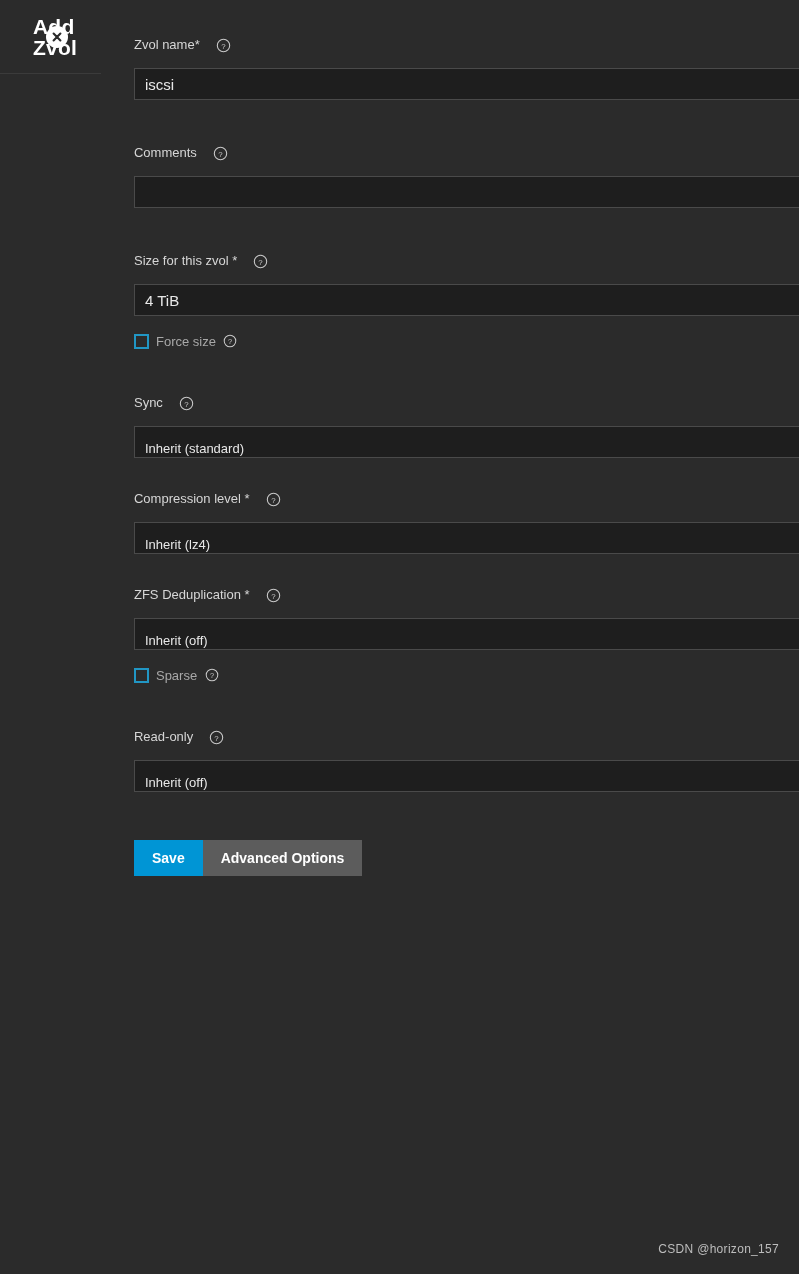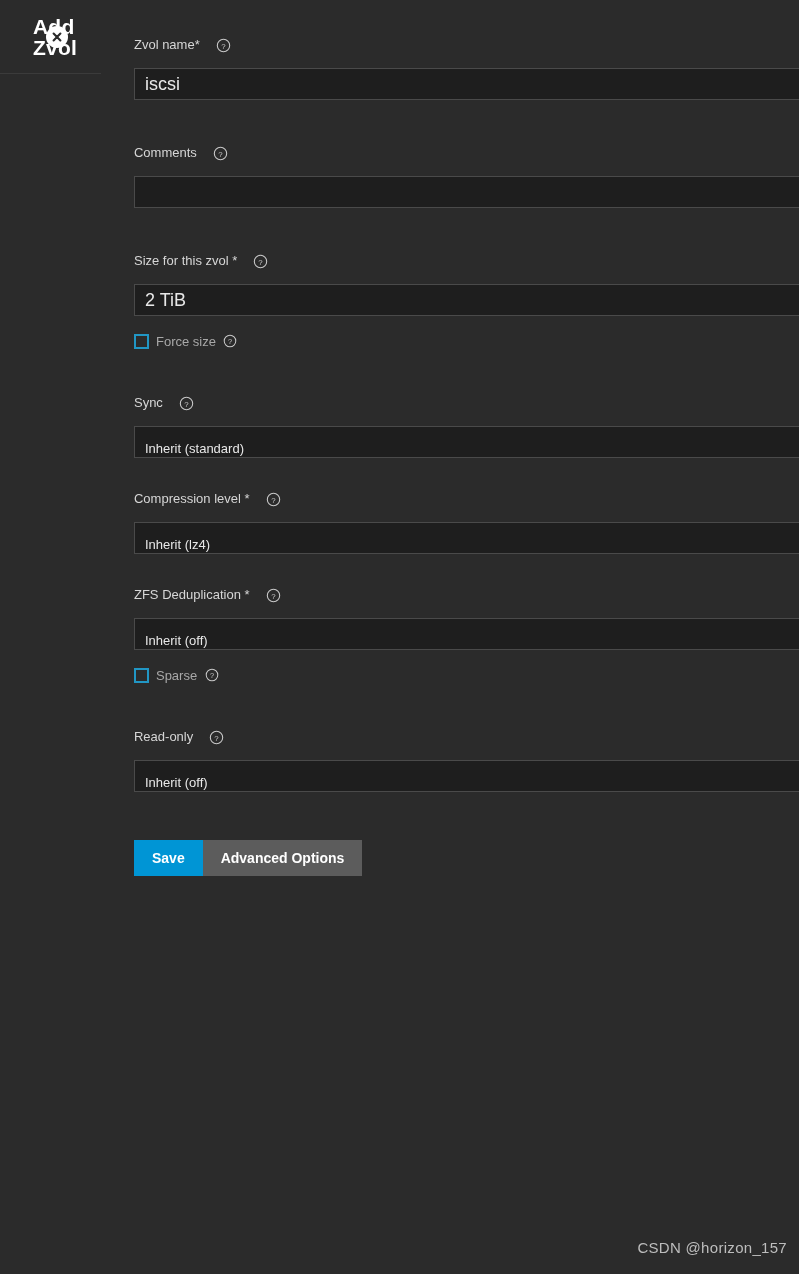--- a/index.html
+++ b/index.html
@@ -97,21 +97,21 @@
     position: relative;
     width: 714px;
     height: 32px;
     background: #1e1e1e;
     border: 1px solid #4a4a4a;
     display: flex;
     align-items: center;
     padding: 0 32px 0 10px;
   }
   .text-input .value {
-    font-size: 18px;
+    font-size: 15px;
     color: #e8e8e8;
     line-height: 1;
     white-space: nowrap;
     overflow: hidden;
   }
   .text-input .value.empty { color: #7a7a7a; }
 
   .clear-icon {
     position: absolute;
     right: 9px;
@@ -206,23 +206,23 @@
     align-items: center;
     justify-content: center;
     line-height: 1;
   }
   .btn-save { background: #0095d5; min-width: 65px; }
   .btn-advanced { background: #5c5c5c; min-width: 142px; }
 
   
   .watermark {
     position: absolute;
-    right: 12px;
+    right: 20px;
     bottom: 18px;
-    font-size: 15px;
+    font-size: 12px;
     color: #bdbdbd;
     letter-spacing: 0.3px;
     white-space: nowrap;
     user-select: none;
   }
 </style>
 </head>
 <body>
 
 <div class="dialog">
@@ -283,21 +283,21 @@
       <div class="field-label-row">
         <span class="field-label"><span>Size for this zvol</span> <span class="req">*</span></span>
         <span class="help-icon">
           <svg width="15" height="15" viewBox="0 0 16 16">
             <circle cx="8" cy="8" r="6.6" fill="none" stroke="#c9c9c9" stroke-width="1.15"></circle>
             <text x="8" y="11.3" font-size="8.4" font-family="Liberation Sans, sans-serif" fill="#c9c9c9" text-anchor="middle">?</text>
           </svg>
         </span>
       </div>
       <div class="text-input">
-        <span class="value">2 TiB</span>
+        <span class="value">4 TiB</span>
         <span class="clear-icon">
           <svg width="9" height="9" viewBox="0 0 10 10">
             <path d="M2.6 2.6 L7.4 7.4 M7.4 2.6 L2.6 7.4" stroke="#3a3a3a" stroke-width="1.5" stroke-linecap="round" fill="none"></path>
           </svg>
         </span>
       </div>
     </div>
 
     <div class="gap-sm"></div>
 

